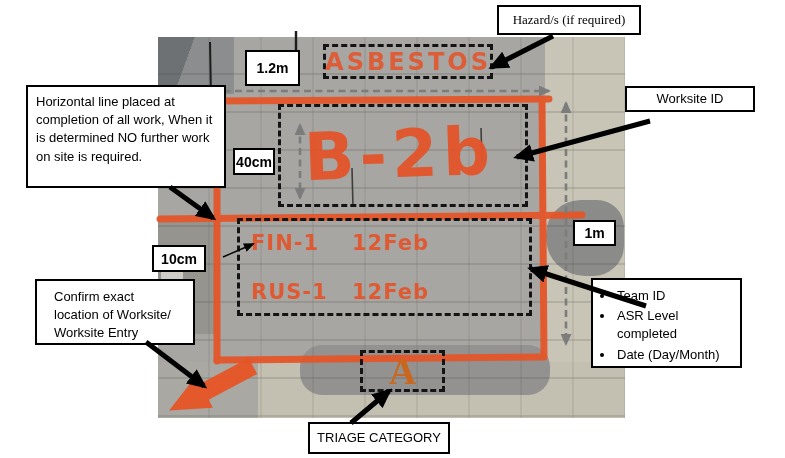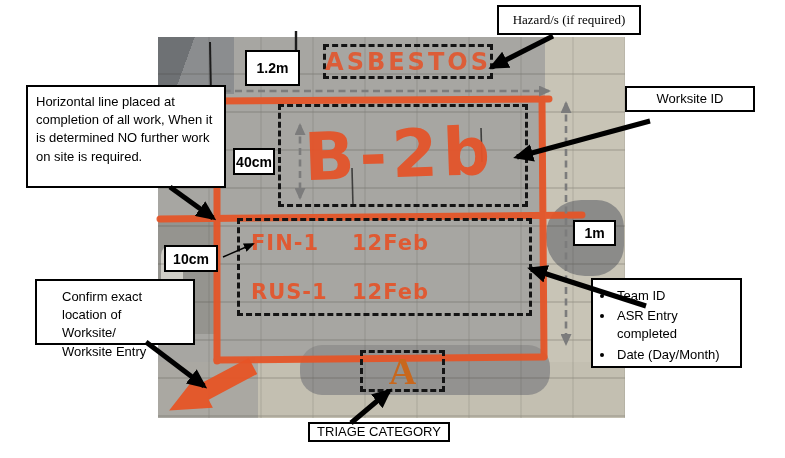--- a/index.html
+++ b/index.html
@@ -34,21 +34,21 @@
                    font-size:38px; color:#C8671D; }
   
   .mbox { position:absolute; background:#ffffff; border:2px solid #000;
           box-sizing:border-box; display:flex; align-items:center; justify-content:center;
           font-size:14px; font-weight:bold; color:#000; }
   
   .callout { position:absolute; background:#ffffff; border:2px solid #000;
              box-sizing:border-box; color:#000; font-size:13px; line-height:1.4; }
   .callout.center { display:flex; align-items:center; justify-content:center; }
   #callout-completion-note { padding:6px 8px; }
-  #callout-confirm-location { padding:7px 25px; }
+  #callout-confirm-location { padding:7px 17px; }
   #callout-team-info { padding:7px 4px 7px 6px; }
   #callout-team-info ul { margin:0; padding-left:16px; }
   #callout-team-info li { margin:0 0 2px 0; padding-left:2px; }
   svg.overlay { position:absolute; left:0; top:0; }
 </style>
 </head>
 <body>
 
 <div id="canvas">
 
@@ -117,21 +117,21 @@
   <div class="dashed-rect" style="left:360px; top:350px; width:85px; height:42px;">
     <span id="triage-letter">A</span>
   </div>
 
   <div class="mbox" style="left:245px; top:50px; width:55px; height:36px;">
     <span>1.2m</span>
   </div>
   <div class="mbox" style="left:233px; top:148px; width:42px; height:27px;">
     <span>40cm</span>
   </div>
-  <div class="mbox" style="left:164px; top:245px; width:54px; height:27px;">
+  <div class="mbox" style="left:152px; top:245px; width:54px; height:27px;">
     <span>10cm</span>
   </div>
   <div class="mbox" style="left:573px; top:220px; width:43px; height:26px;">
     <span>1m</span>
   </div>
 
   <div class="callout center" id="callout-hazard" style="left:497px; top:5px; width:144px; height:30px;font-family:Liberation Serif, serif;">
     <span>Hazard/s (if required)</span>
   </div>
 
@@ -143,26 +143,26 @@
     <span>Worksite ID</span>
   </div>
 
   <div class="callout" id="callout-confirm-location" style="left:35px; top:279px; width:160px; height:66px;">
     <span>Confirm exact location of Worksite/ Worksite Entry</span>
   </div>
 
   <div class="callout" id="callout-team-info" style="left:591px; top:278px; width:151px; height:90px;">
     <ul>
       <li>Team ID</li>
-      <li>ASR Entry completed</li>
+      <li>ASR Level completed</li>
       <li>Date (Day/Month)</li>
     </ul>
   </div>
 
-  <div class="callout center" id="callout-triage" style="left:308px; top:422px; width:142px; height:20px;">
+  <div class="callout center" id="callout-triage" style="left:308px; top:422px; width:142px; height:32px;">
     <span>TRIAGE CATEGORY</span>
   </div>
 
   <svg class="overlay" width="785" height="458" viewBox="0 0 785 458">
     <defs>
       <marker id="ab" markerUnits="userSpaceOnUse" markerWidth="20" markerHeight="18" refX="16" refY="9" orient="auto">
         <polygon points="0,0 20,9 0,18" fill="#000"></polygon>
       </marker>
       <marker id="at" markerUnits="userSpaceOnUse" markerWidth="11" markerHeight="9" refX="9" refY="4.5" orient="auto">
         <polygon points="0,0 11,4.5 0,9" fill="#000"></polygon>

